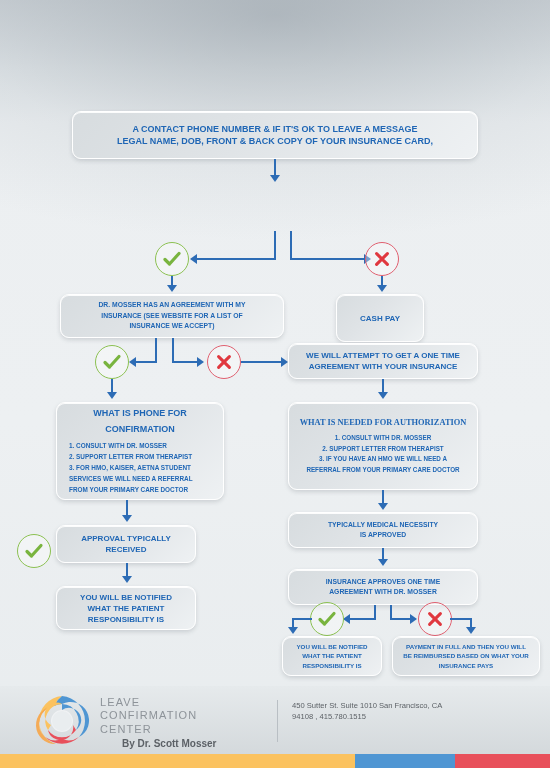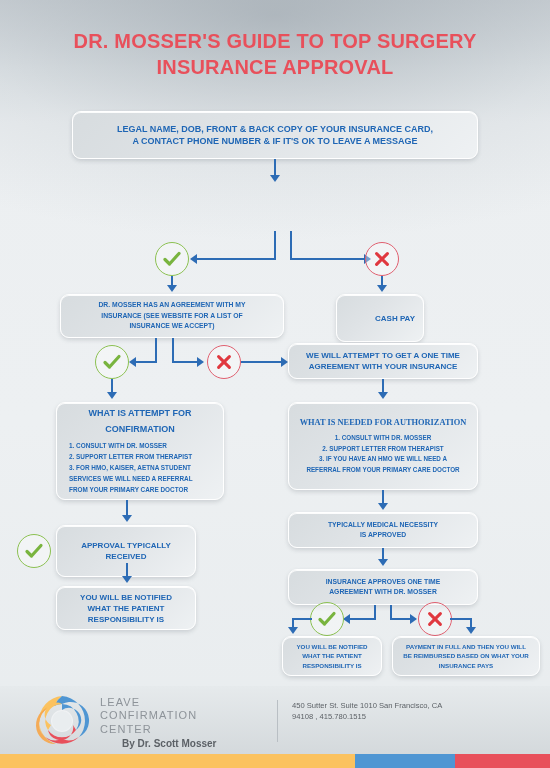--- a/index.html
+++ b/index.html
@@ -109,28 +109,24 @@
   .bar{position:absolute;top:754px;height:14px;}
   .bar.y{left:0;width:355px;background:#fbc25f;}
   .bar.b{left:355px;width:100px;background:#4f96d3;}
   .bar.r{left:455px;width:95px;background:#e8505b;}
 </style>
 </head>
 <body>
 
 <div id="page">
 
-  <div class="title">
-    <span>DR. MOSSER'S GUIDE TO TOP SURGERY</span>
-    <span>INSURANCE APPROVAL</span>
-  </div>
 
   <div class="box" style="left:72px;top:111px;width:406px;height:48px;">
+    <span class="ln f9">A CONTACT PHONE NUMBER &amp; IF IT'S OK TO LEAVE A MESSAGE</span>
     <span class="ln f9">LEGAL NAME, DOB, FRONT &amp; BACK COPY OF YOUR INSURANCE CARD,</span>
-    <span class="ln f9">A CONTACT PHONE NUMBER &amp; IF IT'S OK TO LEAVE A MESSAGE</span>
   </div>
 
   <div class="ln-v" style="left:274px;top:159px;height:18px;"></div>
   <div class="arrow-d" style="left:270px;top:175px;"></div>
 
 
   <div class="ln-v" style="left:274px;top:231px;height:28px;"></div>
   <div class="ln-h" style="left:195px;top:258px;width:81px;"></div>
   <div class="arrow-l" style="left:190px;top:254px;"></div>
 
@@ -154,21 +150,21 @@
 
   <div class="ln-v" style="left:381px;top:276px;height:12px;"></div>
   <div class="arrow-d" style="left:377px;top:285px;"></div>
 
   <div class="box" style="left:60px;top:294px;width:224px;height:44px;">
     <span class="ln f7">DR. MOSSER HAS AN AGREEMENT WITH MY</span>
     <span class="ln f7">INSURANCE (SEE WEBSITE FOR A LIST OF</span>
     <span class="ln f7">INSURANCE WE ACCEPT)</span>
   </div>
 
-  <div class="box" style="left:336px;top:294px;width:88px;height:48px;align-items:flex-end;">
+  <div class="box" style="left:336px;top:294px;width:88px;height:48px;">
     <span class="ln f8">CASH PAY</span>
   </div>
 
   <div class="ln-v" style="left:155px;top:338px;height:24px;"></div>
   <div class="ln-h" style="left:134px;top:361px;width:23px;"></div>
   <div class="arrow-l" style="left:129px;top:357px;"></div>
 
   <div class="ln-v" style="left:172px;top:338px;height:24px;"></div>
   <div class="ln-h" style="left:172px;top:361px;width:27px;"></div>
   <div class="arrow-r" style="left:197px;top:357px;"></div>
@@ -193,21 +189,21 @@
   <div class="box" style="left:288px;top:343px;width:190px;height:36px;text-align:center;">
     <span class="ln f8">WE WILL ATTEMPT TO GET A ONE TIME</span>
     <span class="ln f8">AGREEMENT WITH YOUR INSURANCE</span>
   </div>
 
   <div class="ln-v" style="left:382px;top:379px;height:16px;"></div>
   <div class="arrow-d" style="left:378px;top:392px;"></div>
 
   <div class="box" style="left:56px;top:402px;width:168px;height:98px;align-items:stretch;">
     <div style="text-align:center;">
-      <span class="ln hdr">WHAT IS ATTEMPT FOR</span>
+      <span class="ln hdr">WHAT IS PHONE FOR</span>
       <span class="ln hdr" style="margin-bottom:5px;">CONFIRMATION</span>
     </div>
     <span class="ln listL">1. CONSULT WITH DR. MOSSER</span>
     <span class="ln listL">2. SUPPORT LETTER FROM THERAPIST</span>
     <span class="ln listL">3. FOR HMO, KAISER, AETNA STUDENT</span>
     <span class="ln listL">SERVICES WE WILL NEED A REFERRAL</span>
     <span class="ln listL">FROM YOUR PRIMARY CARE DOCTOR</span>
   </div>
 
   <div class="box" style="left:288px;top:402px;width:190px;height:88px;align-items:stretch;">
@@ -223,21 +219,21 @@
 
   <div class="ln-v" style="left:382px;top:490px;height:16px;"></div>
   <div class="arrow-d" style="left:378px;top:503px;"></div>
 
   <div class="mark ok" style="left:17px;top:534px;">
     <svg width="20" height="20" viewBox="0 0 20 20">
       <path d="M3 10.5 L7.5 15 L17 4.5" fill="none" stroke="#79b43f" stroke-width="3.2" stroke-linecap="round" stroke-linejoin="round"></path>
     </svg>
   </div>
 
-  <div class="box" style="left:56px;top:525px;width:140px;height:52px;">
+  <div class="box" style="left:56px;top:525px;width:140px;height:38px;">
     <span class="ln f8">APPROVAL TYPICALLY</span>
     <span class="ln f8">RECEIVED</span>
   </div>
 
   <div class="ln-v" style="left:126px;top:563px;height:16px;"></div>
   <div class="arrow-d" style="left:122px;top:576px;"></div>
 
   <div class="box" style="left:56px;top:586px;width:140px;height:44px;">
     <span class="ln f8">YOU WILL BE NOTIFIED</span>
     <span class="ln f8">WHAT THE PATIENT</span>

